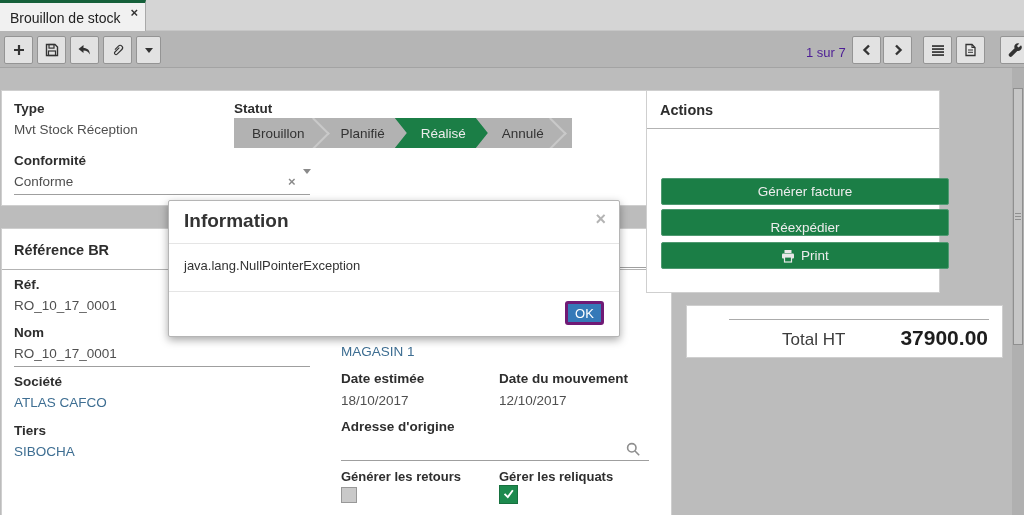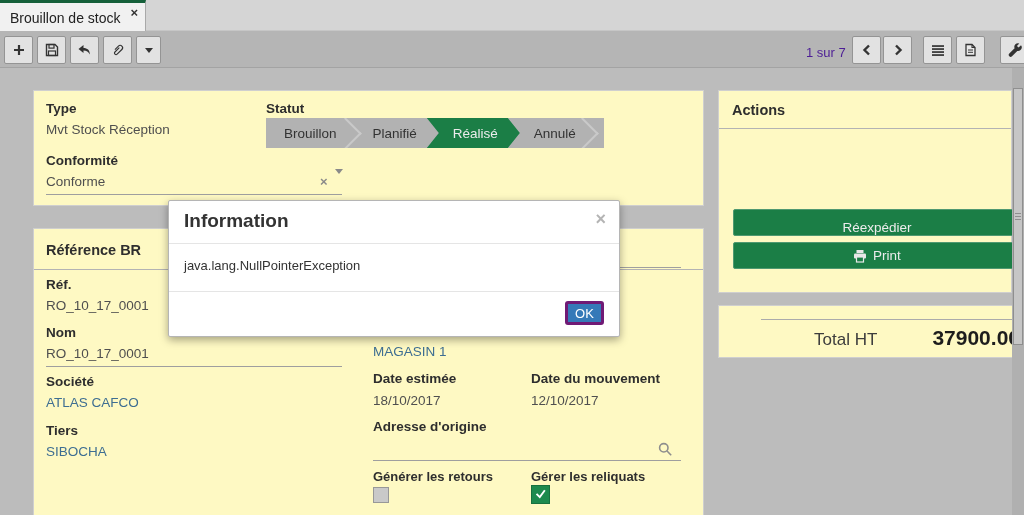--- a/index.html
+++ b/index.html
@@ -19,21 +19,21 @@
   
   .toolbar { position:absolute; left:0; top:31px; width:1024px; height:37px;
     background:#b5b5b5; border-bottom:1px solid #a3a3a3; }
   .tbtn { position:absolute; top:5px; width:29px; height:28px;
     background:#e2e2e2; border:1px solid #949494; border-radius:2px;
     display:flex; align-items:center; justify-content:center; color:#333; }
   .tbtn svg { display:block; }
   .caret-shape { width:0; height:0; border:4px solid transparent; border-top:5px solid #333; margin-top:5px; }
   .pag-text { position:absolute; left:806px; top:14px; font-size:13px; color:#4c1d95; }
   
-  .panel { position:absolute; background:#fef9c3; border:1px solid #cfcfcf;margin-left:32px; }
+  .panel { position:absolute; background:#ffffff; border:1px solid #cfcfcf; }
   .lbl { position:absolute; font-size:13.5px; font-weight:bold; color:#2e2e2e; white-space:nowrap; }
   .val { position:absolute; font-size:13.5px; color:#4f4f4f; white-space:nowrap; }
   .link { position:absolute; font-size:13.5px; color:#3e6e92; white-space:nowrap; cursor:pointer; }
   .uline { position:absolute; height:1px; background:#9f9f9f; }
   .sel-icons { position:absolute; color:#8a8a8a; font-size:13px; font-weight:bold; }
   
   .status { position:absolute; left:232px; top:27px; height:30px; display:flex; align-items:stretch; background:#b2b2b2; }
   .step { display:flex; align-items:center; font-size:13.5px; color:#333; white-space:nowrap; }
   .step.plain1 { padding:0 6px 0 18px; }
   .step.plain2 { padding:0 10px 0 6px; }
@@ -231,23 +231,26 @@
     <div class="cb" style="left:339px; top:258px;"></div>
 
     <span class="lbl" style="left:497px; top:240px; font-size:13px;">Gérer les reliquats</span>
     <div class="cb checked" style="left:497px; top:256px;">
       <span><svg width="13" height="13" viewBox="0 0 18 18">
             <path d="M3.5 9.5 8 14 15 4.5" stroke="#fff" stroke-width="2.6" fill="none"></path>
           </svg></span>
     </div>
   </div>
 
-  <div class="panel" style="left:686px; top:90px; width:294px; height:203px;">
+  <div class="panel" style="left:646px; top:90px; width:294px; height:203px;">
     <span class="lbl" style="left:13px; top:11px; font-size:14.5px;">Actions</span>
     <div class="pdivider" style="top:37px;"></div>
+    <button class="abtn" style="top:87px;">
+      <span>Générer facture</span>
+    </button>
     <button class="abtn" style="top:118px;align-items:flex-end;">
       <span>Réexpédier</span>
     </button>
     <button class="abtn" style="top:151px;">
       <span style="display:flex;">
           <svg width="14" height="14" viewBox="0 0 14 14">
             <rect x="3.5" y="1" width="7" height="3" fill="#e8e8e8"></rect>
             <rect x="1" y="4.5" width="12" height="5" rx="1" fill="#e8e8e8"></rect>
             <rect x="3.5" y="8" width="7" height="5" fill="#1b7e46" stroke="#e8e8e8" stroke-width="1.2"></rect>
           </svg>

